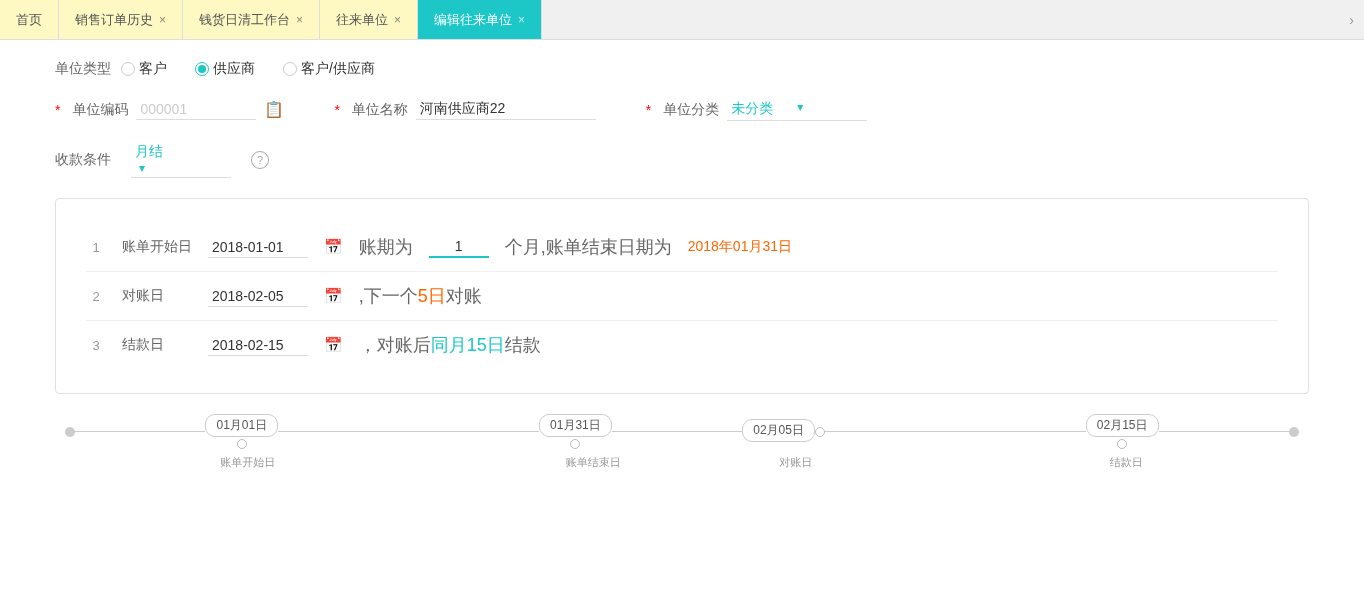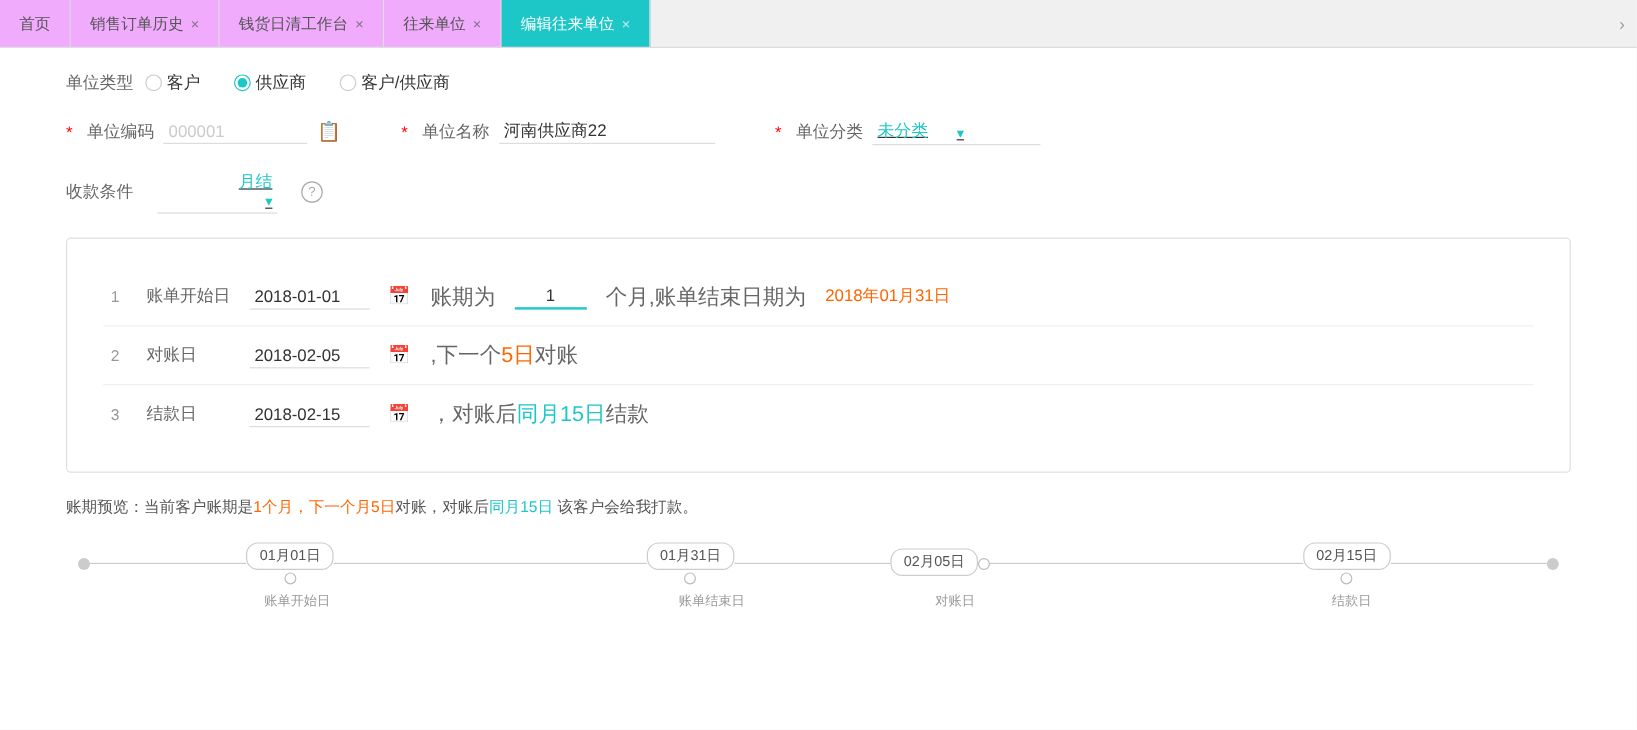--- a/index.html
+++ b/index.html
@@ -6,21 +6,21 @@
     body { font-family: -apple-system, BlinkMacSystemFont, "Segoe UI", "PingFang SC", "Microsoft YaHei", sans-serif; font-size: 14px; background: #f5f5f5; color: #333; }
 
     
     .tab-bar {
       display: flex; align-items: stretch;
       background: #f0f0f0; border-bottom: 1px solid #ddd;
       height: 40px;
     }
     .tab-item {
       display: flex; align-items: center; padding: 0 16px; cursor: pointer;
-      border-right: 1px solid #ddd; background: #f0abfc; color: #555;
+      border-right: 1px solid #ddd; background: #fef9c3; color: #555;
       font-size: 13px; white-space: nowrap; gap: 6px;
     }
     .tab-item:first-child { border-left: none; }
     .tab-item.active { background: #1ec7c7; color: #fff; }
     .tab-close { font-size: 12px; color: inherit; opacity: 0.7; }
     .tab-arrow { margin-left: auto; display: flex; align-items: center; padding: 0 10px; color: #999; cursor: pointer; }
 
     
     .main-content { padding: 20px 55px; background: #fff; min-height: 568px; }
 
@@ -35,21 +35,21 @@
     .radio-circle { width: 14px; height: 14px; border-radius: 50%; border: 1.5px solid #ccc; background: #fff; display: inline-block; }
     .radio-circle.checked { border-color: #1ec7c7; background: #fff; position: relative; }
     .radio-circle.checked::after { content: ''; position: absolute; top: 2px; left: 2px; width: 8px; height: 8px; border-radius: 50%; background: #1ec7c7; }
 
     
     .field-group { display: flex; align-items: center; gap: 8px; }
     .text-input { border: none; border-bottom: 1px solid #ddd; outline: none; padding: 2px 4px; font-size: 14px; color: #333; min-width: 120px; }
     .input-icon { color: #aaa; cursor: pointer; font-size: 16px; }
 
     
-    .dropdown-field { display: flex; align-items: flex-end; border-bottom: 1px solid #ddd; padding: 2px 4px; min-width: 120px; cursor: pointer; text-decoration: underline; }
+    .dropdown-field { display: flex; align-items: flex-start; border-bottom: 1px solid #ddd; padding: 2px 4px; min-width: 120px; cursor: pointer; }
     .dropdown-field span { flex: 1; color: #1ec7c7; }
     .dropdown-arrow { color: #aaa; font-size: 12px; }
 
     
     .help-icon { width: 18px; height: 18px; border-radius: 50%; border: 1px solid #aaa; display: inline-flex; align-items: center; justify-content: center; color: #aaa; font-size: 11px; cursor: pointer; }
 
     
     .panel-box { border: 1px solid #e0e0e0; border-radius: 4px; padding: 24px 30px; margin-bottom: 20px; }
     .panel-title { font-size: 14px; color: #555; margin-bottom: 20px; }
 
@@ -176,23 +176,20 @@
       <span class="step-num">3</span>
       <span class="step-label">结款日</span>
       <input class="date-input" value="2018-02-15" style="width: 100px;">
       <span class="cal-icon">📅</span>
       <span class="step-desc">
         <span>，对账后</span><span class="highlight-teal">同月15日</span><span>结款</span>
       </span>
     </div>
   </div>
 
-  <div class="preview-text">
-    <span>账期预览：当前客户账期是</span><span class="highlight-orange">1个月，</span><span class="highlight-orange">下一个月5日</span><span>对账，对账后</span><span class="highlight-teal">同月15日</span> <span>该客户会给我打款。</span>
-  </div>
 
   <div style="display:flex; flex-direction:column; padding: 0 10px;">
     <div style="display:flex; align-items:center; width:100%;">
 
       <div style="width:10px;height:10px;border-radius:50%;background:#ccc;flex-shrink:0;"></div>
       <div style="flex:1;height:1px;background:#ccc;"></div>
 
       <div style="display:flex;flex-direction:column;align-items:center;">
         <div style="border:1px solid #ccc;border-radius:10px;padding:2px 10px;font-size:12px;color:#555;white-space:nowrap;margin-bottom:2px;">01月01日</div>
         <div style="width:10px;height:10px;border-radius:50%;border:1.5px solid #bbb;background:#fff;"></div>

